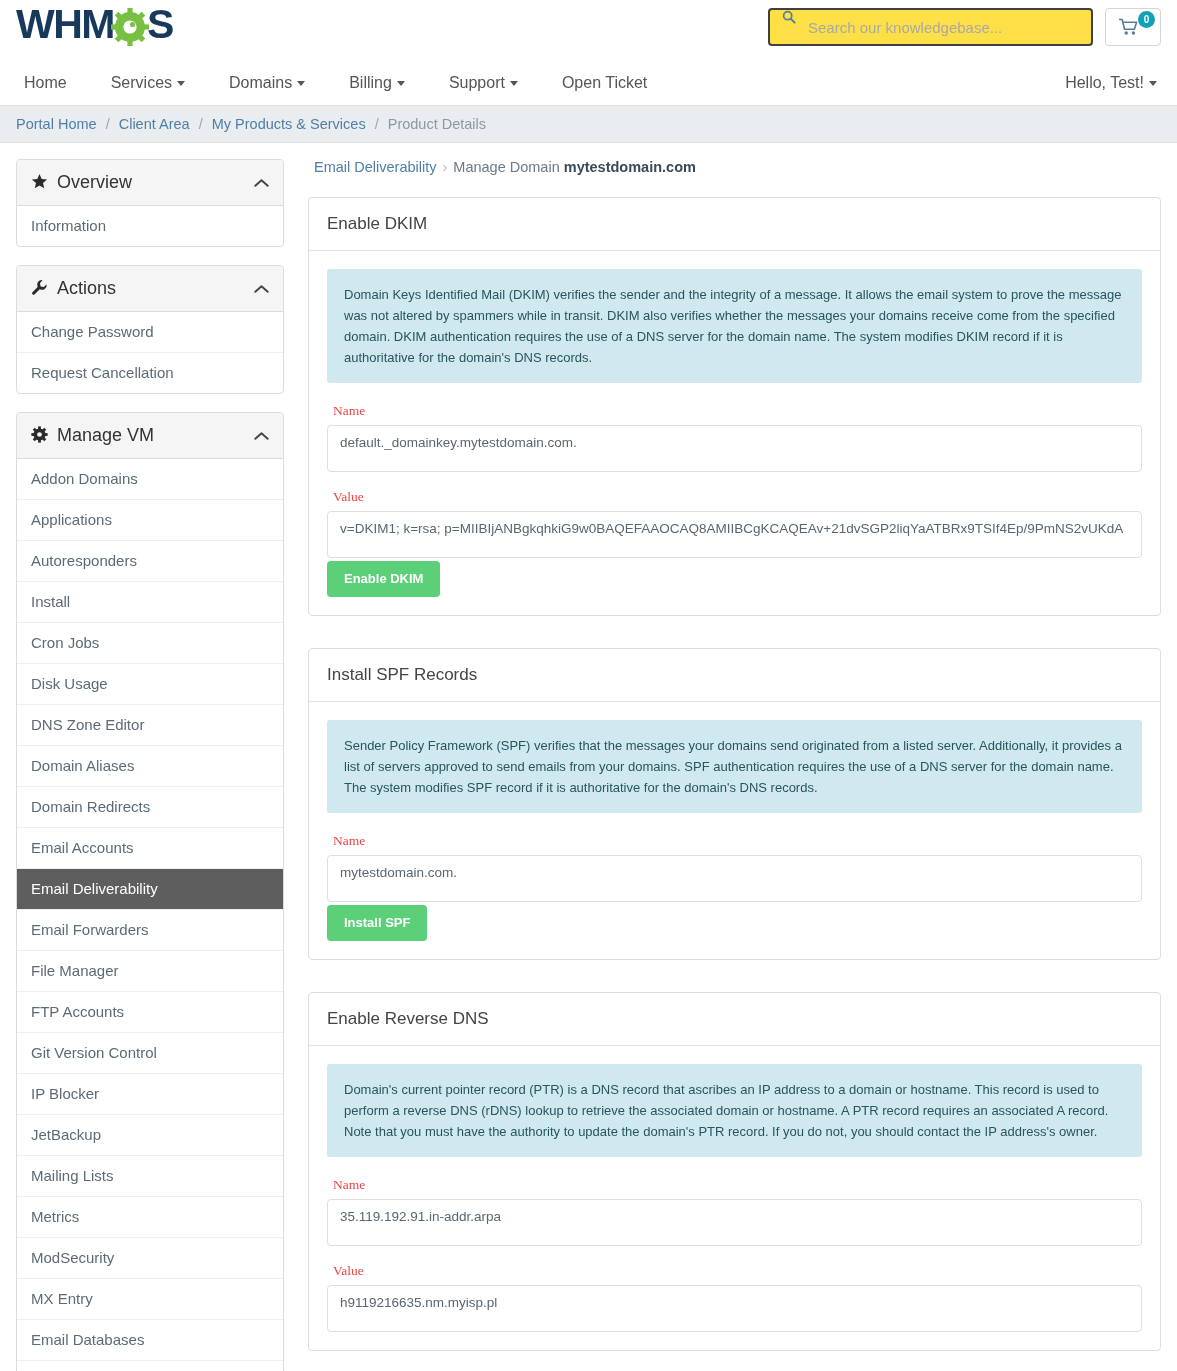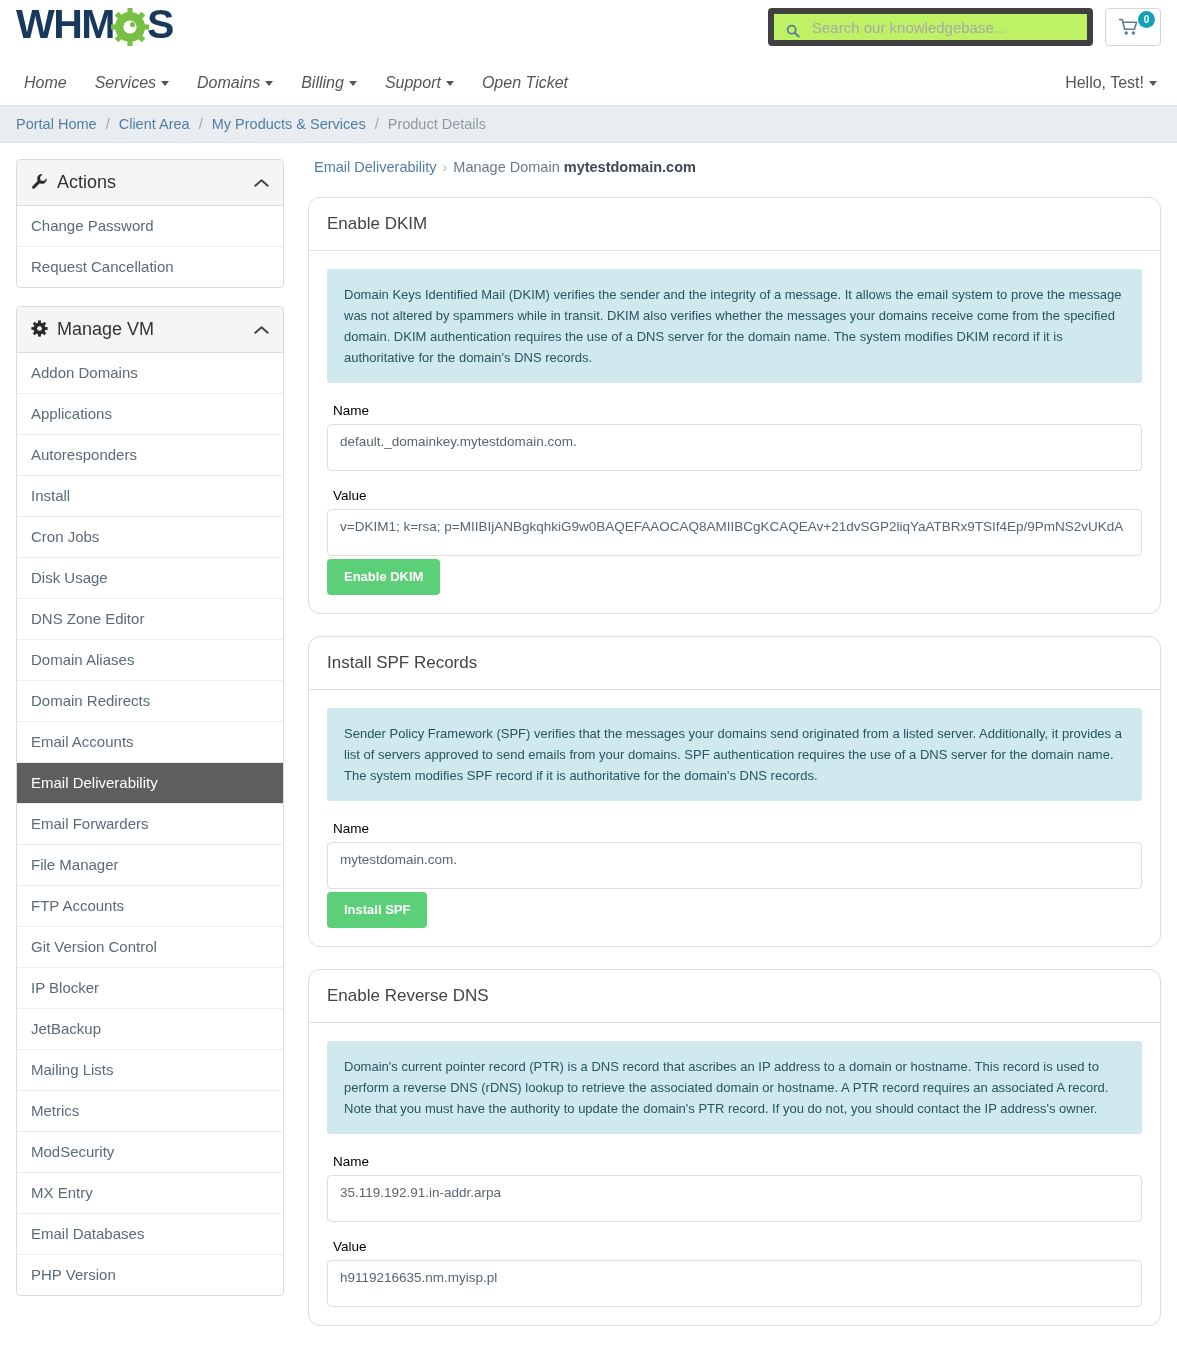--- a/index.html
+++ b/index.html
@@ -39,25 +39,25 @@
     width: 40px; height: 40px;
     margin: 0 -3px 0 -4px;
     vertical-align: middle;
   }
   .logo .gear-wrap svg { position: absolute; left: 0; top: 2px; }
 
   .search-wrap {
     position: absolute;
     right: 84px; top: 8px;
     width: 325px; height: 38px;
-    border: 6px solid #404040;
+    border: 2px solid #404040;
     border-radius: 4px;
-    background: #bef264;
+    background: #fde047;
     display: flex;
-    align-items: flex-end;
+    align-items: flex-start;
   }
   .search-icon {
     width: 38px;
     text-align: center;
     color: #5b7c99;
     font-size: 14px;
     flex: 0 0 38px;
     line-height: 1;
   }
   .search-input {
@@ -100,22 +100,21 @@
     line-height: 17px;
     text-align: center;
     padding: 0 2px;
   }
 
   .mainnav {
     position: absolute;
     left: 16px; bottom: 6px;
     display: flex;
     align-items: center;
-    gap: 0;
-    font-style: italic;
+    gap: 16px;
   }
   .nav-item {
     font-size: 16px;
     color: #555;
     padding: 6px 14px;
     cursor: pointer;
     white-space: nowrap;
     line-height: 20px;
   }
   .nav-item:first-child { padding-left: 8px; }
@@ -215,23 +214,23 @@
     font-size: 14.5px;
     color: #6b7a85;
     margin: 0 0 22px 6px;
   }
   .content-crumb a { color: #4f7ea8; text-decoration: none; }
   .content-crumb .chev { color: #b0bcc5; padding: 0 6px; }
   .content-crumb .strong { font-weight: 700; color: #3b4a54; }
 
   .card {
     border: 1px solid #dddddd;
-    border-radius: 12px;
+    border-radius: 4px;
     background: #fff;
-    margin-bottom: 22px;
+    margin-bottom: 32px;
   }
   .card-head {
     padding: 16px 18px;
     border-bottom: 1px solid #e3e3e3;
     font-size: 17px;
     color: #444;
   }
   .card-body { padding: 18px; }
 
   .infobox {
@@ -239,22 +238,23 @@
     color: #28555e;
     border-radius: 3px;
     padding: 15px 17px;
     font-size: 13px;
     line-height: 1.62;
     margin-bottom: 20px;
   }
 
   .field-label {
     font-size: 13.5px;
-    color: #000000;
+    color: #ef4444;
     margin: 0 0 6px 6px;
+    font-family: Liberation Serif, serif;
   }
   .field-input {
     width: 100%;
     height: 47px;
     border: 1px solid #dedede;
     border-radius: 4px;
     background: #fff;
     padding: 0 12px;
     font-size: 13.5px;
     color: #5a6670;
@@ -354,20 +354,36 @@
   <span class="breadcrumb-sep">/</span>
   <a href="#">My Products &amp; Services</a>
   <span class="breadcrumb-sep">/</span>
   <span class="breadcrumb-current">Product Details</span>
 </div>
 
 <div class="layout">
 
   <div class="sidebar">
 
+    <div class="panel">
+      <div class="panel-head">
+        <span class="head-icon">
+          <svg width="17" height="17" viewBox="0 0 18 18">
+              <path d="M9 1 L11.3 6.3 L17 6.8 L12.7 10.6 L14 16.2 L9 13.2 L4 16.2 L5.3 10.6 L1 6.8 L6.7 6.3 Z" fill="#2b2b2b"></path>
+            </svg>
+        </span>
+        <span class="head-title">Overview</span>
+        <span class="chevron-up">
+          <svg width="15" height="10" viewBox="0 0 16 10">
+              <path d="M1.4 8 L8 2 L14.6 8" fill="none" stroke="#444" stroke-width="2" stroke-linecap="round" stroke-linejoin="round"></path>
+            </svg>
+        </span>
+      </div>
+      <div class="side-item">Information</div>
+    </div>
 
     <div class="panel">
       <div class="panel-head">
         <span class="head-icon">
           <svg width="17" height="17" viewBox="0 0 18 18">
               <path d="M12.2 1.2 a5 5 0 0 0 -5.2 7.3 L1.6 13.9 a1.6 1.6 0 0 0 2.3 2.3 L9.3 10.8 a5 5 0 0 0 7.3 -5.2 L13.6 8.6 L10.2 7.9 L9.5 4.5 Z" fill="#2b2b2b"></path>
             </svg>
         </span>
         <span class="head-title">Actions</span>
         <span class="chevron-up">

